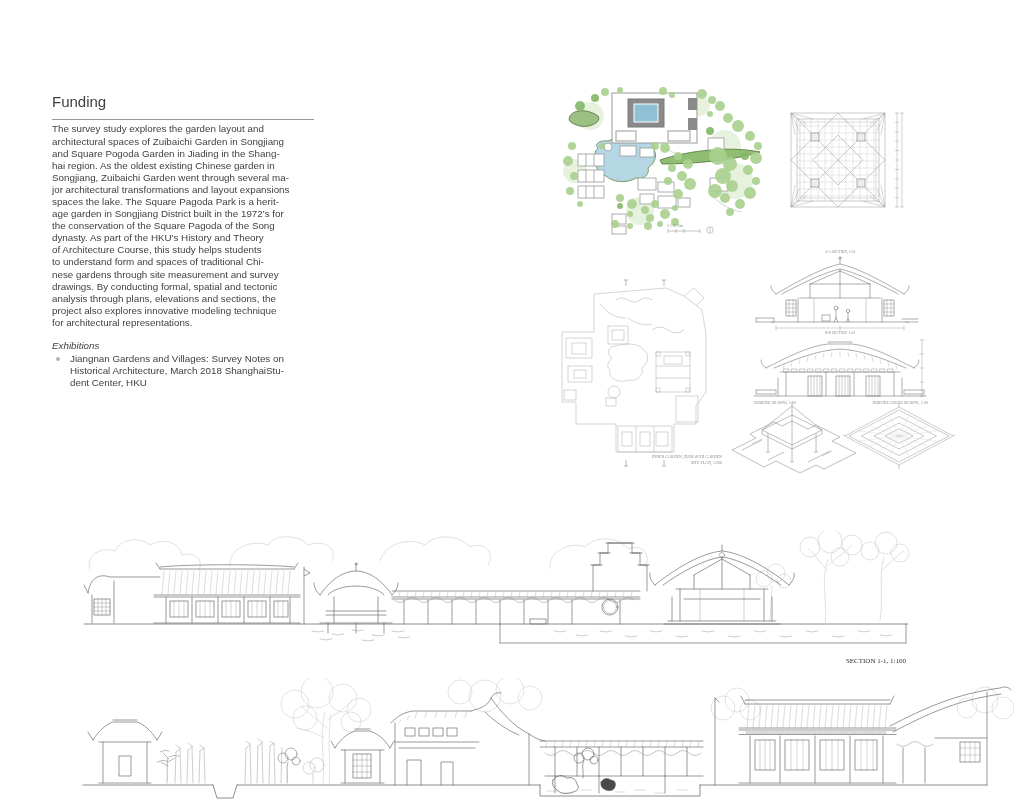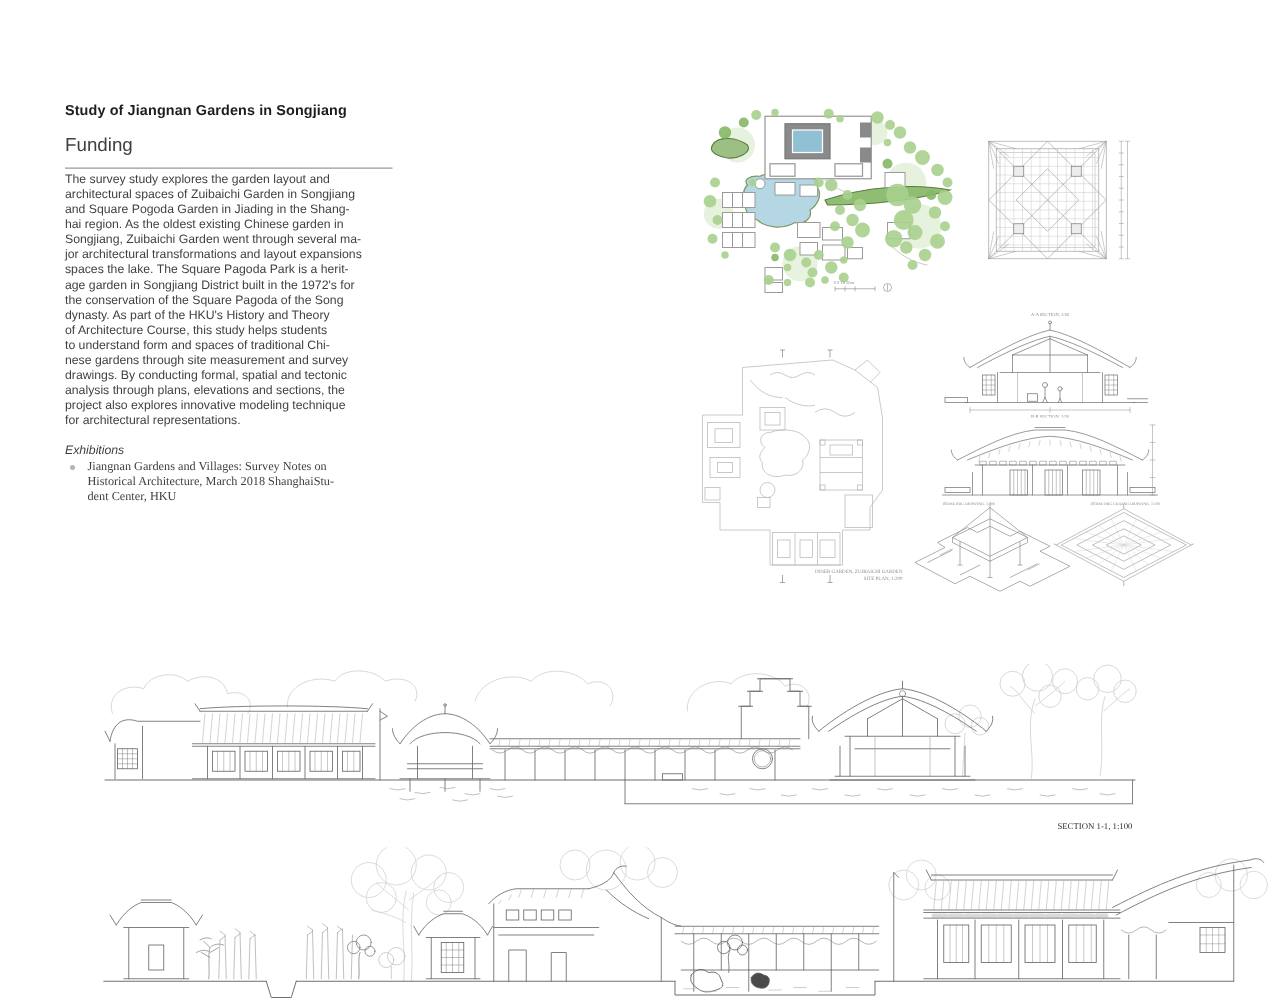--- a/index.html
+++ b/index.html
@@ -9,34 +9,33 @@
   
   #text-block{position:absolute;left:52px;top:82px;width:272px;}
   .doc-title{font-size:11.5px;font-weight:bold;line-height:14.5px;color:#1d1d1d;letter-spacing:.1px;}
   .meta{margin-top:14px;font-size:15px;line-height:12.4px;}
   .meta-row{display:flex;}
   .meta-label{width:78px;flex:0 0 78px;}
   .meta-value .l2{padding-left:7px;}
   .divider{margin-top:11px;border-top:1px solid #9a9a9a;height:0;width:262px;}
   .body-text{margin-top:3px;font-size:9.8px;line-height:12.1px;}
   .exh-head{margin-top:11px;font-size:9.8px;font-style:italic;line-height:12px;}
-  .exh-item{display:flex;margin-top:1px;font-size:9.8px;line-height:12.1px;font-family:Liberation Serif, serif;}
+  .exh-item{display:flex;margin-top:1px;font-size:9.8px;line-height:12.1px;}
   .bullet{flex:0 0 18px;position:relative;}
   .bullet::before{content:"";position:absolute;left:4px;top:4px;width:4px;height:4px;border-radius:50%;
                   background:#b4b4b4;}
   svg text{font-family:"Liberation Serif",serif;}
 </style>
 </head>
 <body>
 
 <div id="canvas">
 
   <div id="text-block">
     <div class="doc-title">
-      <div>Study of Jiangnan Gardens in Songjiang</div>
     </div>
     <div class="meta">
       <div class="meta-row">
         <div class="meta-label">Funding</div>
       </div>
     </div>
     <div class="divider"></div>
     <div class="body-text">
       <div>The survey study explores the garden layout and</div>
       <div>architectural spaces of Zuibaichi Garden in Songjiang</div>

